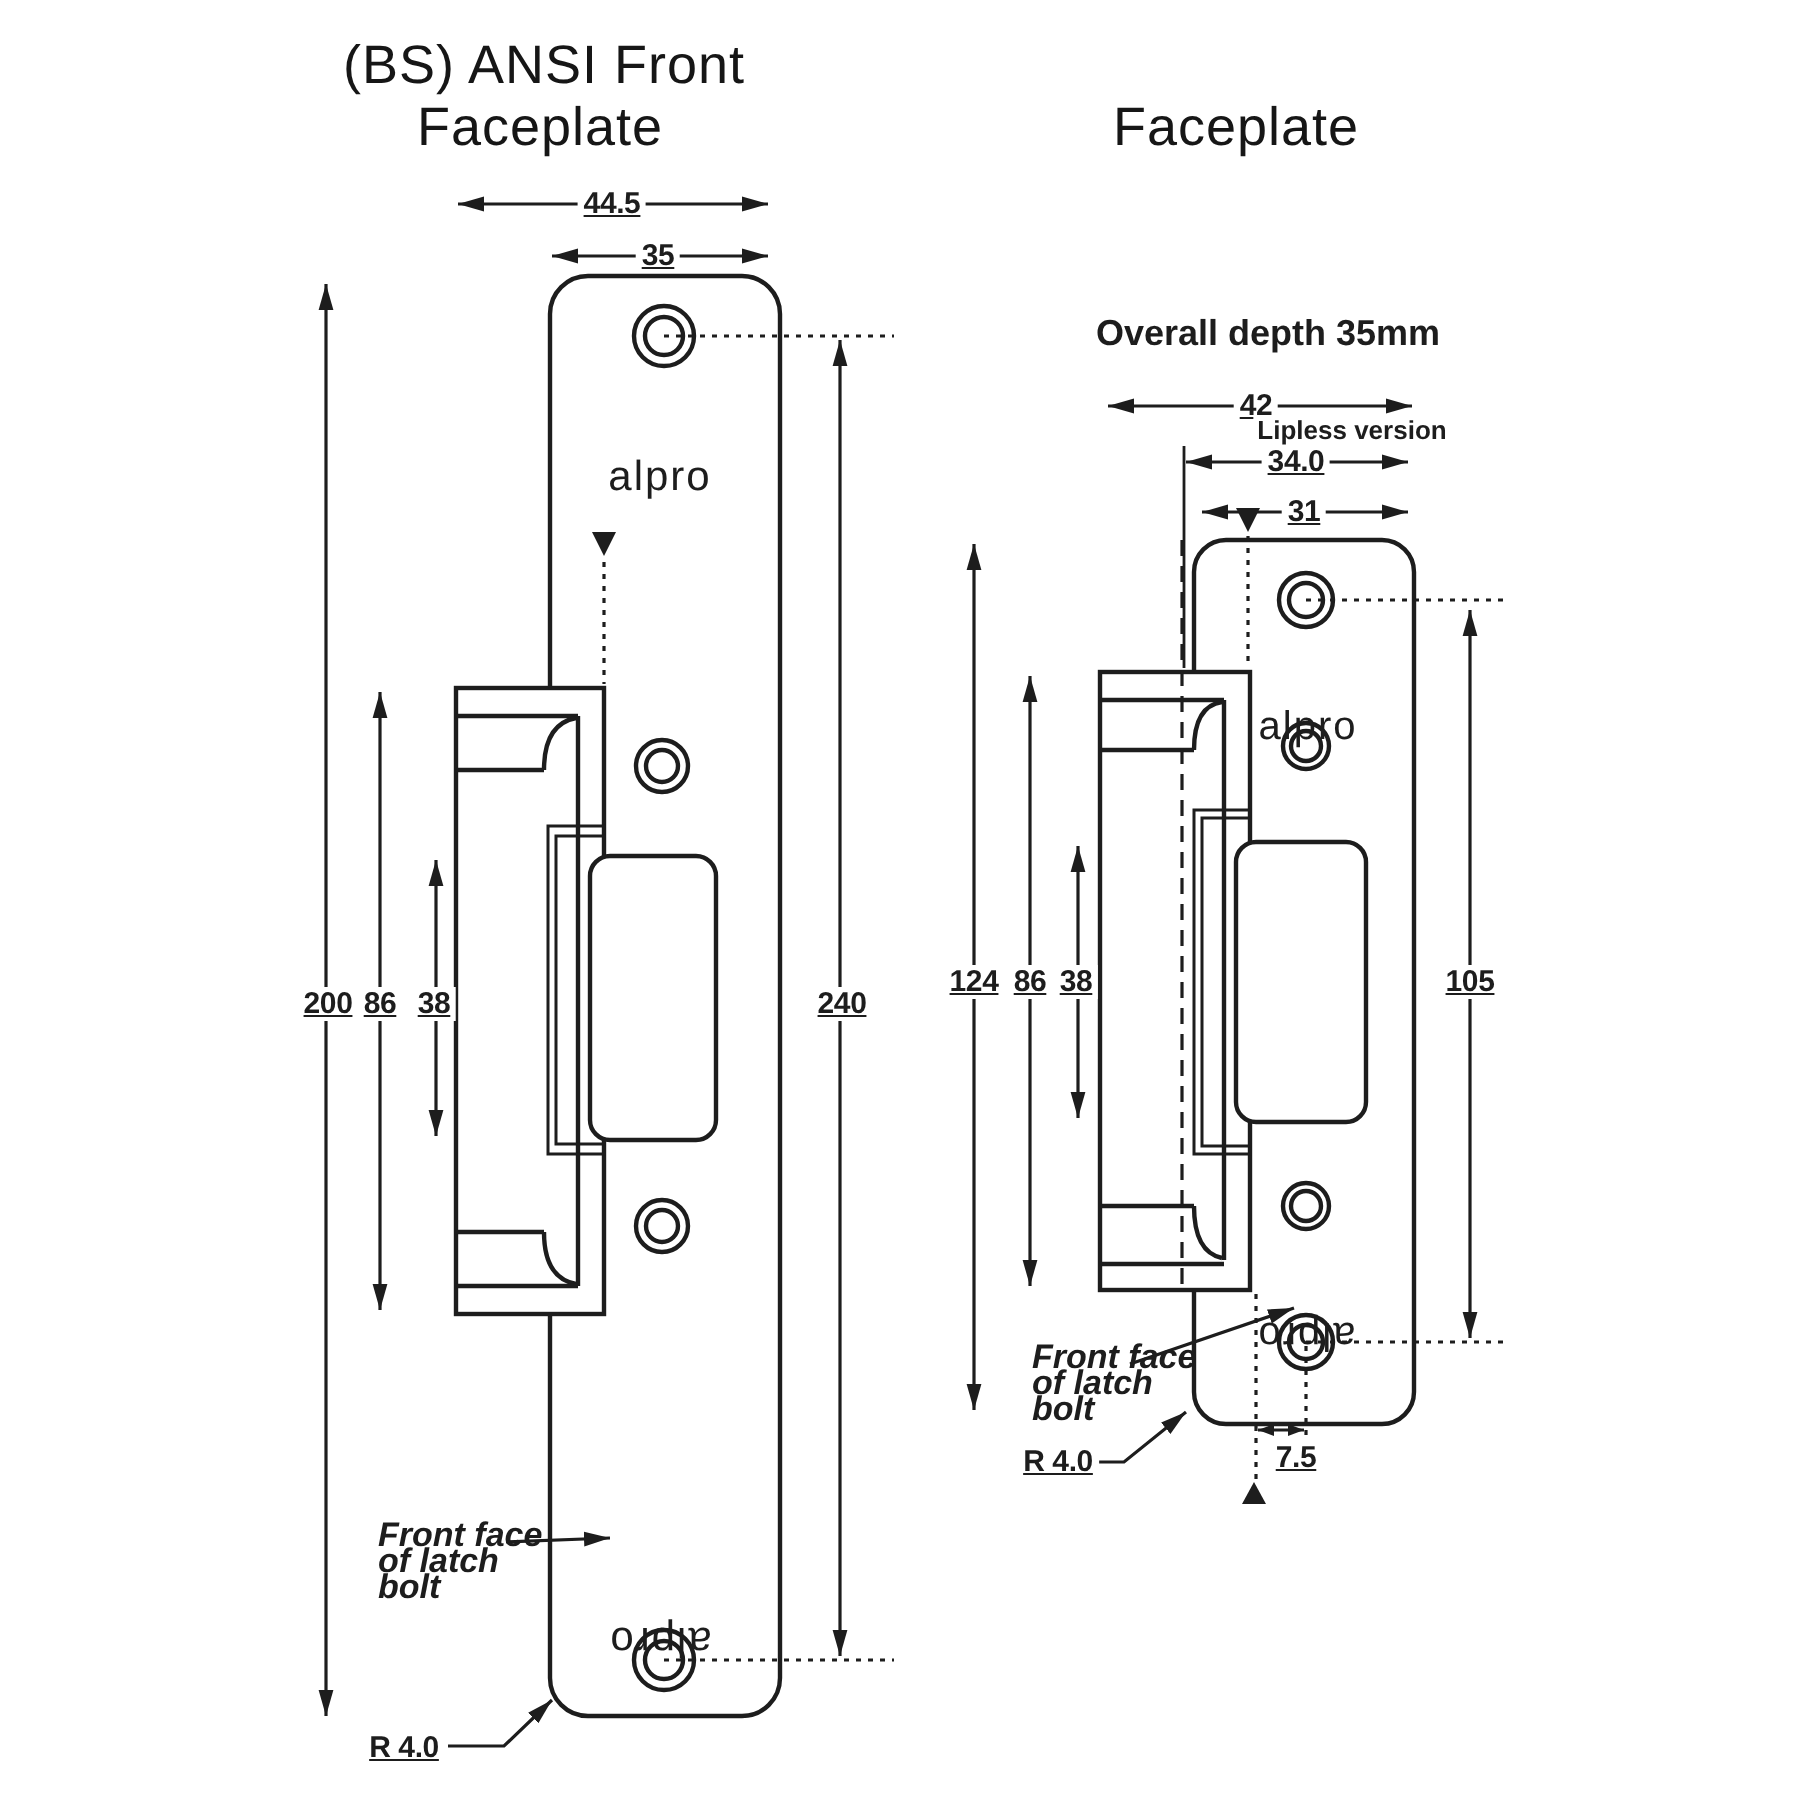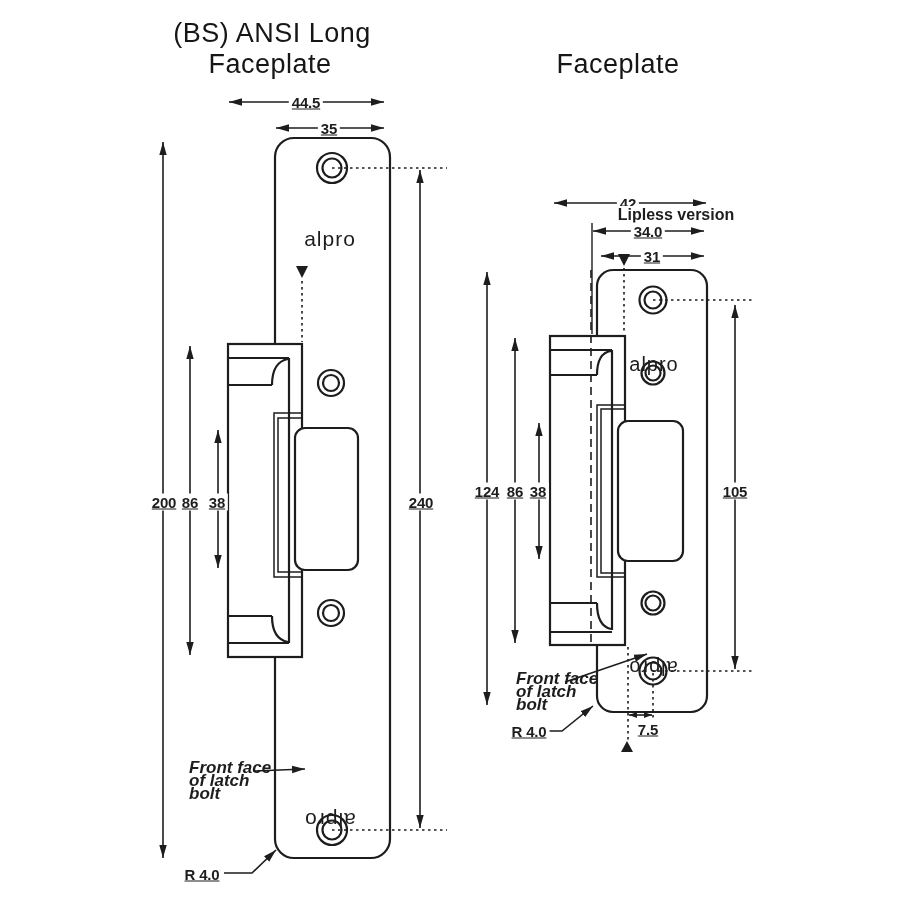--- a/index.html
+++ b/index.html
@@ -4,21 +4,21 @@
 <style>
   html,body{margin:0;padding:0;background:#fff;}
   .canvas{position:relative;width:900px;height:900px;background:#fff;overflow:hidden;
           font-family:"Liberation Sans", sans-serif;color:#1d1d1d;}
   .canvas svg{position:absolute;left:0;top:0;}
   .lbl{position:absolute;transform:translate(-50%,-50%);white-space:nowrap;}
   .title{font-size:27px;letter-spacing:0.5px;color:#161616;}
   .dl{position:absolute;transform:translate(-50%,-50%);font-size:15px;font-weight:bold;
       background:#fff;padding:0 3px;letter-spacing:-0.2px;text-decoration:underline;}
   .depth{font-size:18px;font-weight:bold;}
-  .lipless{font-size:16px;font-weight:bold;background:#fff;padding:0 2px;}
+  .lipless{font-size:13px;font-weight:bold;background:#fff;padding:0 2px;}
   .logo{font-size:21px;letter-spacing:1px;color:#1d1d1d;margin-top:32px;}
   .logo.flip{transform:translate(-50%,-50%) rotate(180deg);}
   .logo.small{font-size:20px;}
   .note{position:absolute;font-size:17px;font-weight:bold;line-height:13px;
         white-space:pre-line;text-align:left;font-style:italic;}
 </style>
 </head>
 <body>
 
 <div class="canvas">
@@ -139,36 +139,37 @@
       <polygon points="618,254 630,254 624,266" fill="#1d1d1d" stroke="none"></polygon>
       <polygon points="621,752 633,752 627,741" fill="#1d1d1d" stroke="none"></polygon>
 
       <g stroke-width="1.6">
         <line x1="565" y1="682" x2="647" y2="654" marker-end="url(#arw)"></line>
         <path d="M545,731 H562 L593,706" marker-end="url(#arw)"></path>
       </g>
     </g>
   </svg>
 
-  <div class="lbl title" style="left:272px;top:33px">(BS) ANSI Long</div>
+  <div class="lbl title" style="left:272px;top:33px">(BS) ANSI Front</div>
   <div class="lbl title" style="left:270px;top:64px">Faceplate</div>
   <div class="dl" style="left:306px;top:102px">44.5</div>
   <div class="dl" style="left:329px;top:128px">35</div>
   <div class="dl" style="left:164px;top:502px">200</div>
   <div class="dl" style="left:190px;top:502px">86</div>
   <div class="dl" style="left:217px;top:502px">38</div>
   <div class="dl" style="left:421px;top:502px">240</div>
   <div class="lbl logo" style="left:330px;top:207px">alpro</div>
   <div class="lbl logo flip" style="left:330px;top:788px">alpro</div>
   <div class="note" style="left:189px;top:761px">Front face
 of latch
 bolt</div>
   <div class="dl" style="left:202px;top:874px">R 4.0</div>
 
   <div class="lbl title" style="left:618px;top:64px">Faceplate</div>
+  <div class="lbl depth" style="left:634px;top:167px">Overall depth 35mm</div>
   <div class="dl" style="left:628px;top:203px">42</div>
   <div class="lbl lipless" style="left:676px;top:215px">Lipless version</div>
   <div class="dl" style="left:648px;top:231px">34.0</div>
   <div class="dl" style="left:652px;top:256px">31</div>
   <div class="dl" style="left:487px;top:491px">124</div>
   <div class="dl" style="left:515px;top:491px">86</div>
   <div class="dl" style="left:538px;top:491px">38</div>
   <div class="dl" style="left:735px;top:491px">105</div>
   <div class="dl" style="left:648px;top:729px">7.5</div>
   <div class="lbl logo small" style="left:654px;top:332px">alpro</div>

